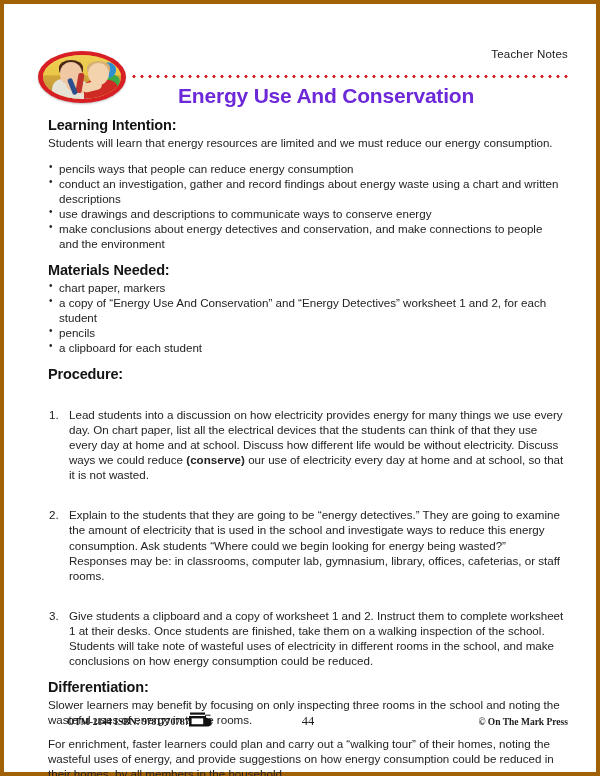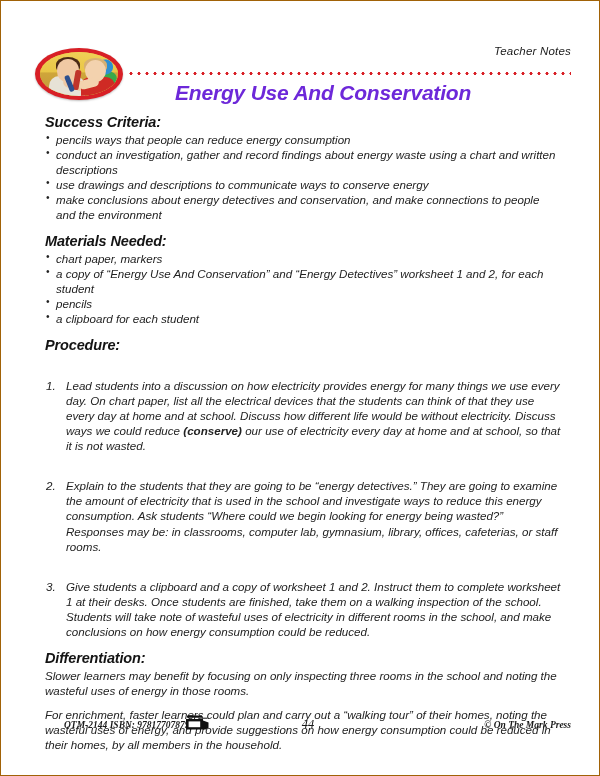--- a/index.html
+++ b/index.html
@@ -14,22 +14,21 @@
     color: #1a1a1a;
     overflow: hidden;
   }
 
   .page {
     position: relative;
     width: 600px;
     height: 776px;
     box-sizing: border-box;
     background: #ffffff;
-    border: 1px solid #a16207;
-    font-style: italic;
+    border: 4px solid #a16207;
   }
 
   .content {
     position: absolute;
     left: 44px;
     top: 0;
     right: 28px;
   }
 
   
@@ -302,23 +301,26 @@
       </div>
 
       <div class="teacher-notes">Teacher Notes</div>
 
       <div class="doc-title">Energy Use And Conservation</div>
     </div>
   </div>
 
   <div class="body-area">
 
-
-    <div class="section">
-      <h2 class="section-heading">Success Criteria:</h2>
+    <div class="section">
+      <h2 class="section-heading">Learning Intention:</h2>
+      <p class="para">Students will learn that energy resources are limited and we must reduce our energy consumption.</p>
+    </div>
+
+    <div class="section">
       <ul class="bullets">
           <li>pencils ways that people can reduce energy consumption</li>
           <li>conduct an investigation, gather and record findings about energy waste using a chart and written descriptions</li>
           <li>use drawings and descriptions to communicate ways to conserve energy</li>
           <li>make conclusions about energy detectives and conservation, and make connections to people and the environment</li>
         </ul>
     </div>
 
     <div class="section">
       <h2 class="section-heading">Materials Needed:</h2>

